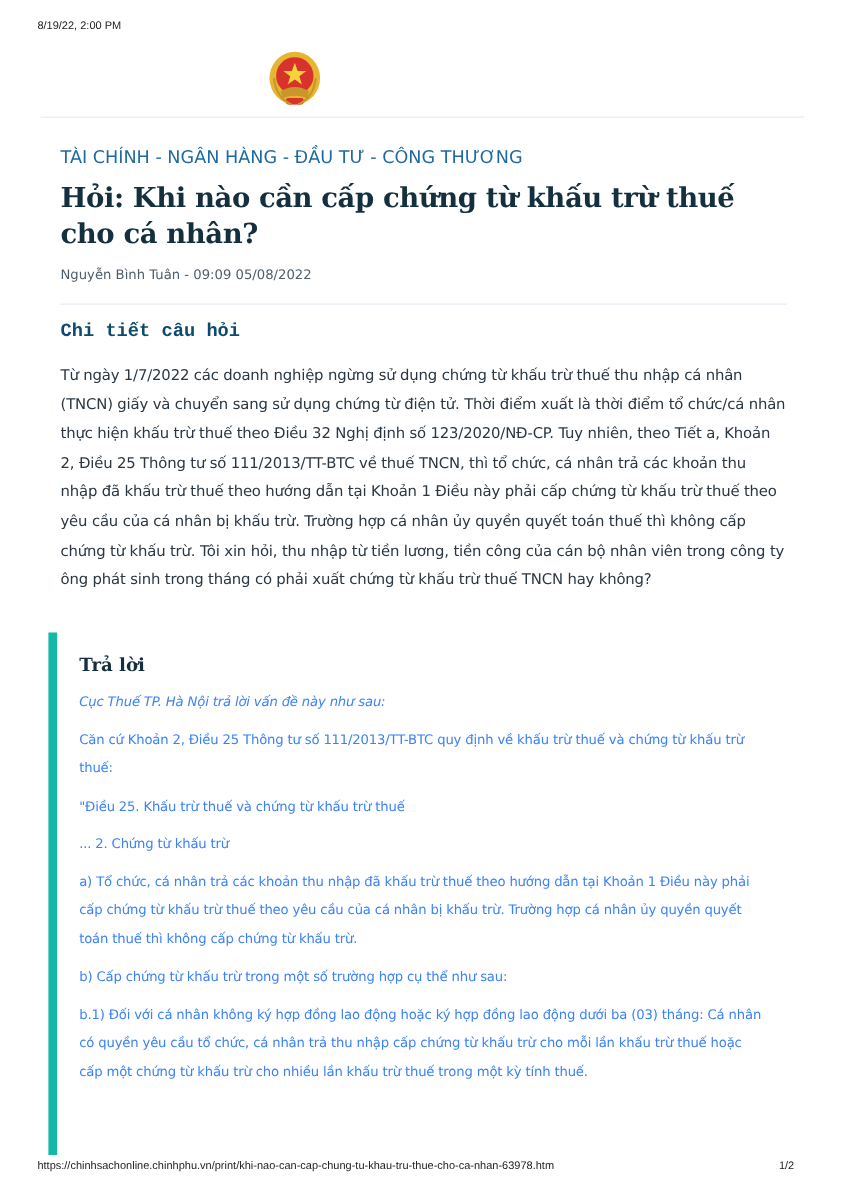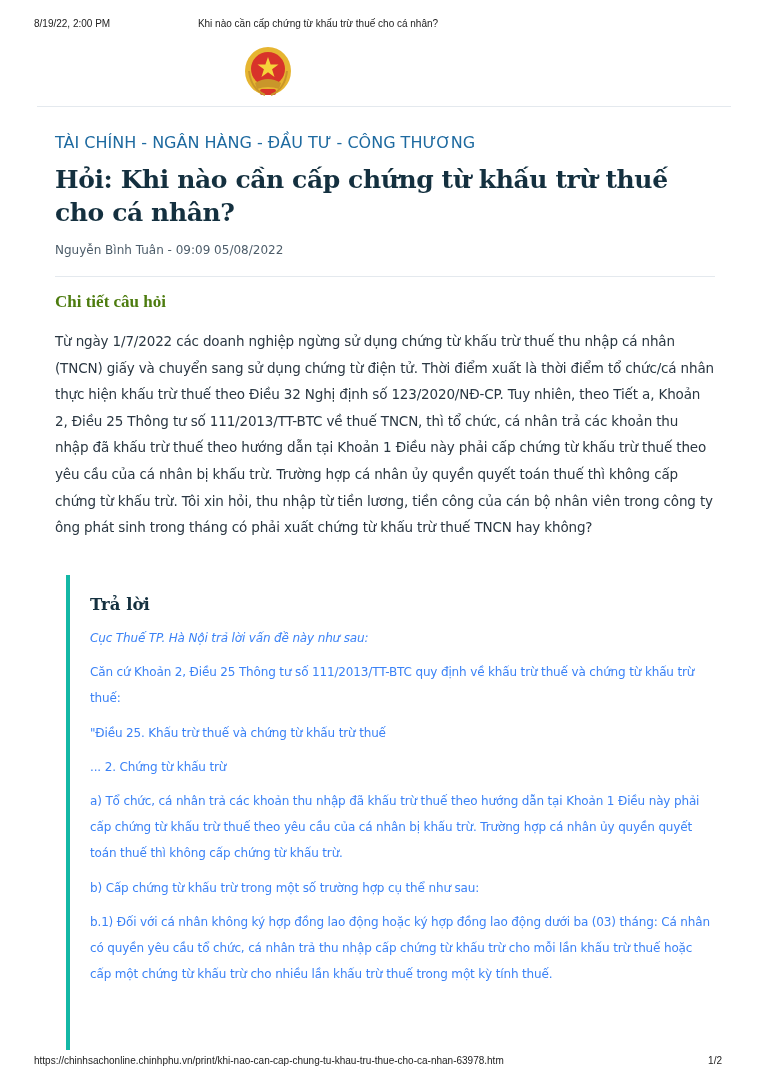--- a/index.html
+++ b/index.html
@@ -40,31 +40,31 @@
     font-size: 25px; line-height: 33px; margin-top: 12px; width: 640px; letter-spacing: -0.4px;
   }
   .meta {
     font-family: "DejaVu Sans", sans-serif; font-size: 12px; color: #4d5d6a;
     margin-top: 12px; line-height: 18px;
   }
   .hr-mid { position: absolute; top: 276px; left: 55px; width: 660px; height: 1px; background: #e4e9ee; }
 
   .section-heading {
     position: absolute; left: 55px; top: 292px;
-    font-family: Liberation Serif, serif; font-weight: bold; font-size: 17px; color: #4d7c0f; text-align: center;
+    font-family: Liberation Mono, monospace; font-weight: bold; font-size: 17px; color: #0c4a6e; text-align: center;
   }
   .question {
     position: absolute; left: 55px; top: 328px; width: 660px;
     font-family: "DejaVu Sans", sans-serif; font-size: 13.5px; line-height: 26.6px; color: #2a3742;
     letter-spacing: -0.15px;
   }
 
   .answer {
-    position: absolute; left: 66px; top: 575px; width: 660px; height: 475px;
-    border-left: 4px solid #14b8a6;
+    position: absolute; left: 44px; top: 575px; width: 660px; height: 475px;
+    border-left: 8px solid #14b8a6;
     padding-left: 20px;
   }
   .answer-heading {
     margin-top: 20px;
     font-family: "DejaVu Serif", serif; font-weight: bold; font-size: 16.5px; color: #14303f;
     line-height: 20px;
   }
   .answer p {
     font-family: "DejaVu Sans", sans-serif; font-size: 12px; line-height: 26.2px; color: #3b82f6;
     margin-top: 8px; width: 620px; letter-spacing: -0.15px;
@@ -76,21 +76,20 @@
     font-family: "Liberation Sans", sans-serif; font-size: 10px; color: #222;
   }
   .print-footer .url { position: absolute; left: 34px; top: 0; }
   .print-footer .page { position: absolute; right: 46px; top: 0; }
 </style>
 </head>
 <body>
 
 <div class="print-header">
   <span class="date">8/19/22, 2:00 PM</span>
-  <span class="doc-title">Khi nào cần cấp chứng từ khấu trừ thuế cho cá nhân?</span>
 </div>
 
 <div class="brand">
   <svg class="emblem" viewBox="0 0 50 54">
     <ellipse cx="25" cy="26" rx="23" ry="24" fill="#e6b531"></ellipse>
     <ellipse cx="25" cy="24" rx="17" ry="17" fill="#d8332a"></ellipse>
     <polygon points="25,12 27.6,19.6 35.5,19.6 29.1,24.3 31.5,31.9 25,27.2 18.5,31.9 20.9,24.3 14.5,19.6 22.4,19.6" fill="#f5d33a"></polygon>
     <path d="M12 38 Q25 30 38 38 L36 44 Q25 40 14 44 Z" fill="#c9962a"></path>
     <rect x="17" y="44" width="16" height="6" rx="2" fill="#d8332a"></rect>
     <path d="M6 26 Q8 44 22 50" stroke="#c9962a" stroke-width="2" fill="none"></path>

